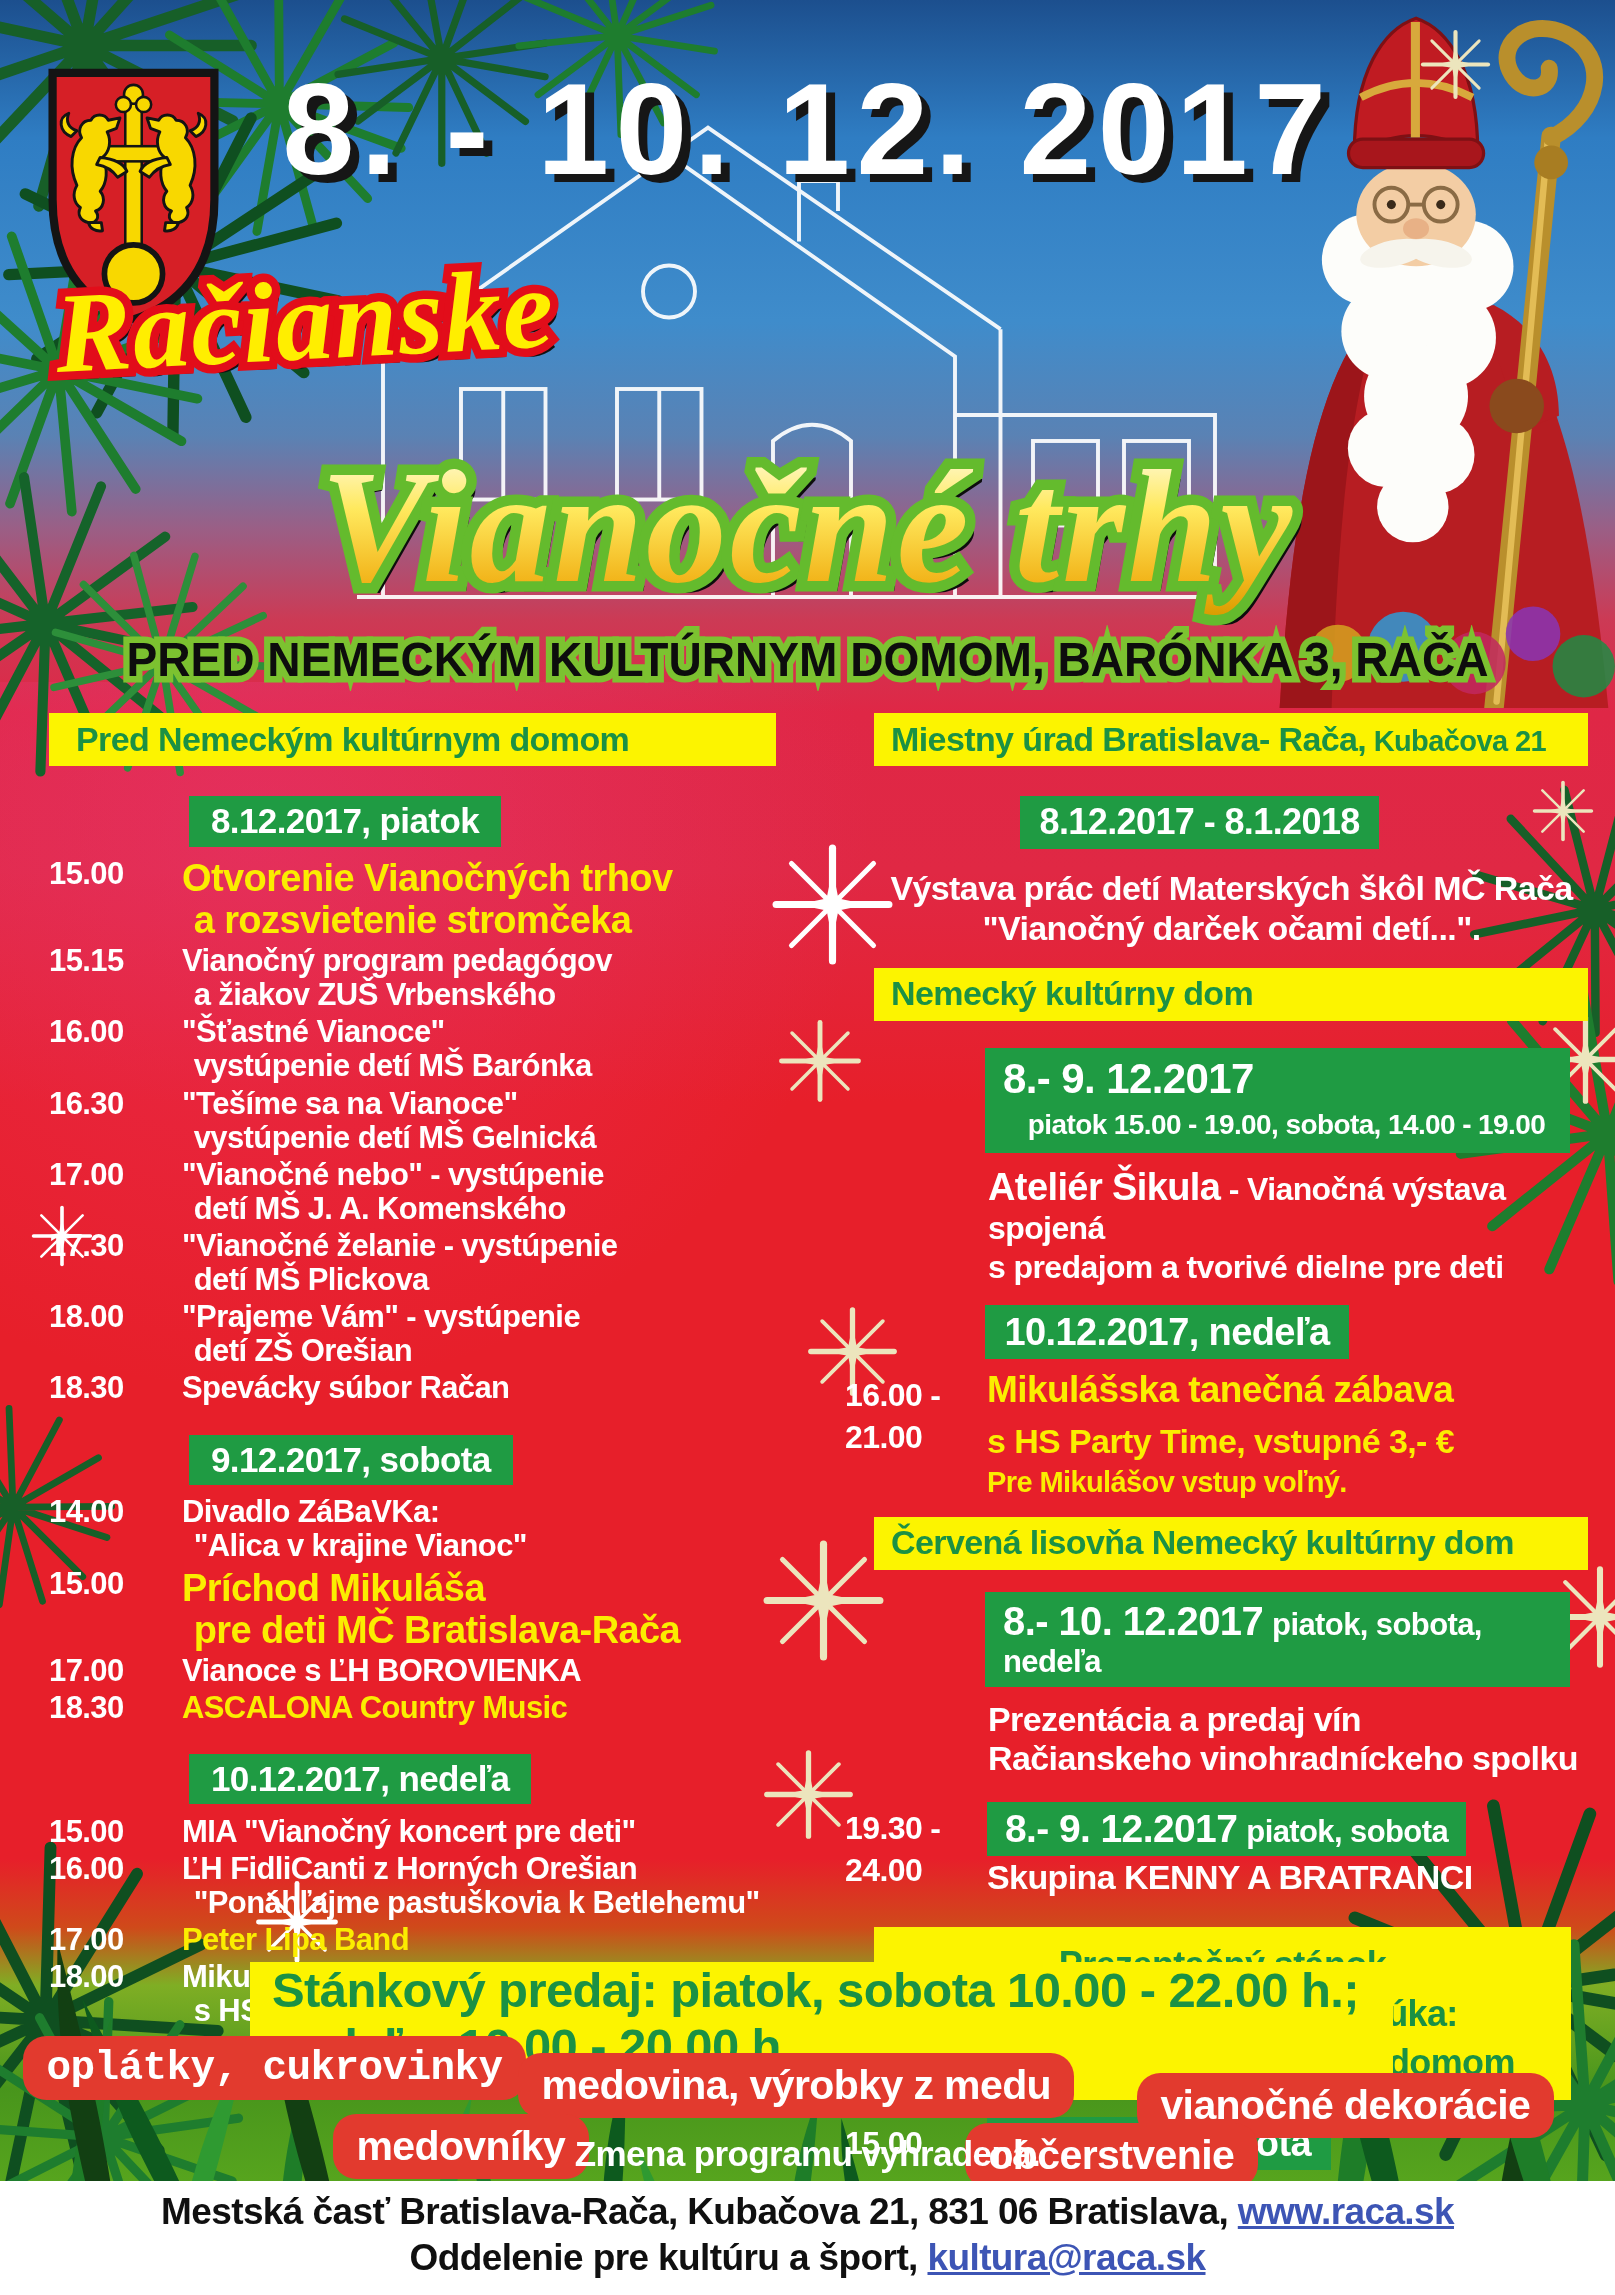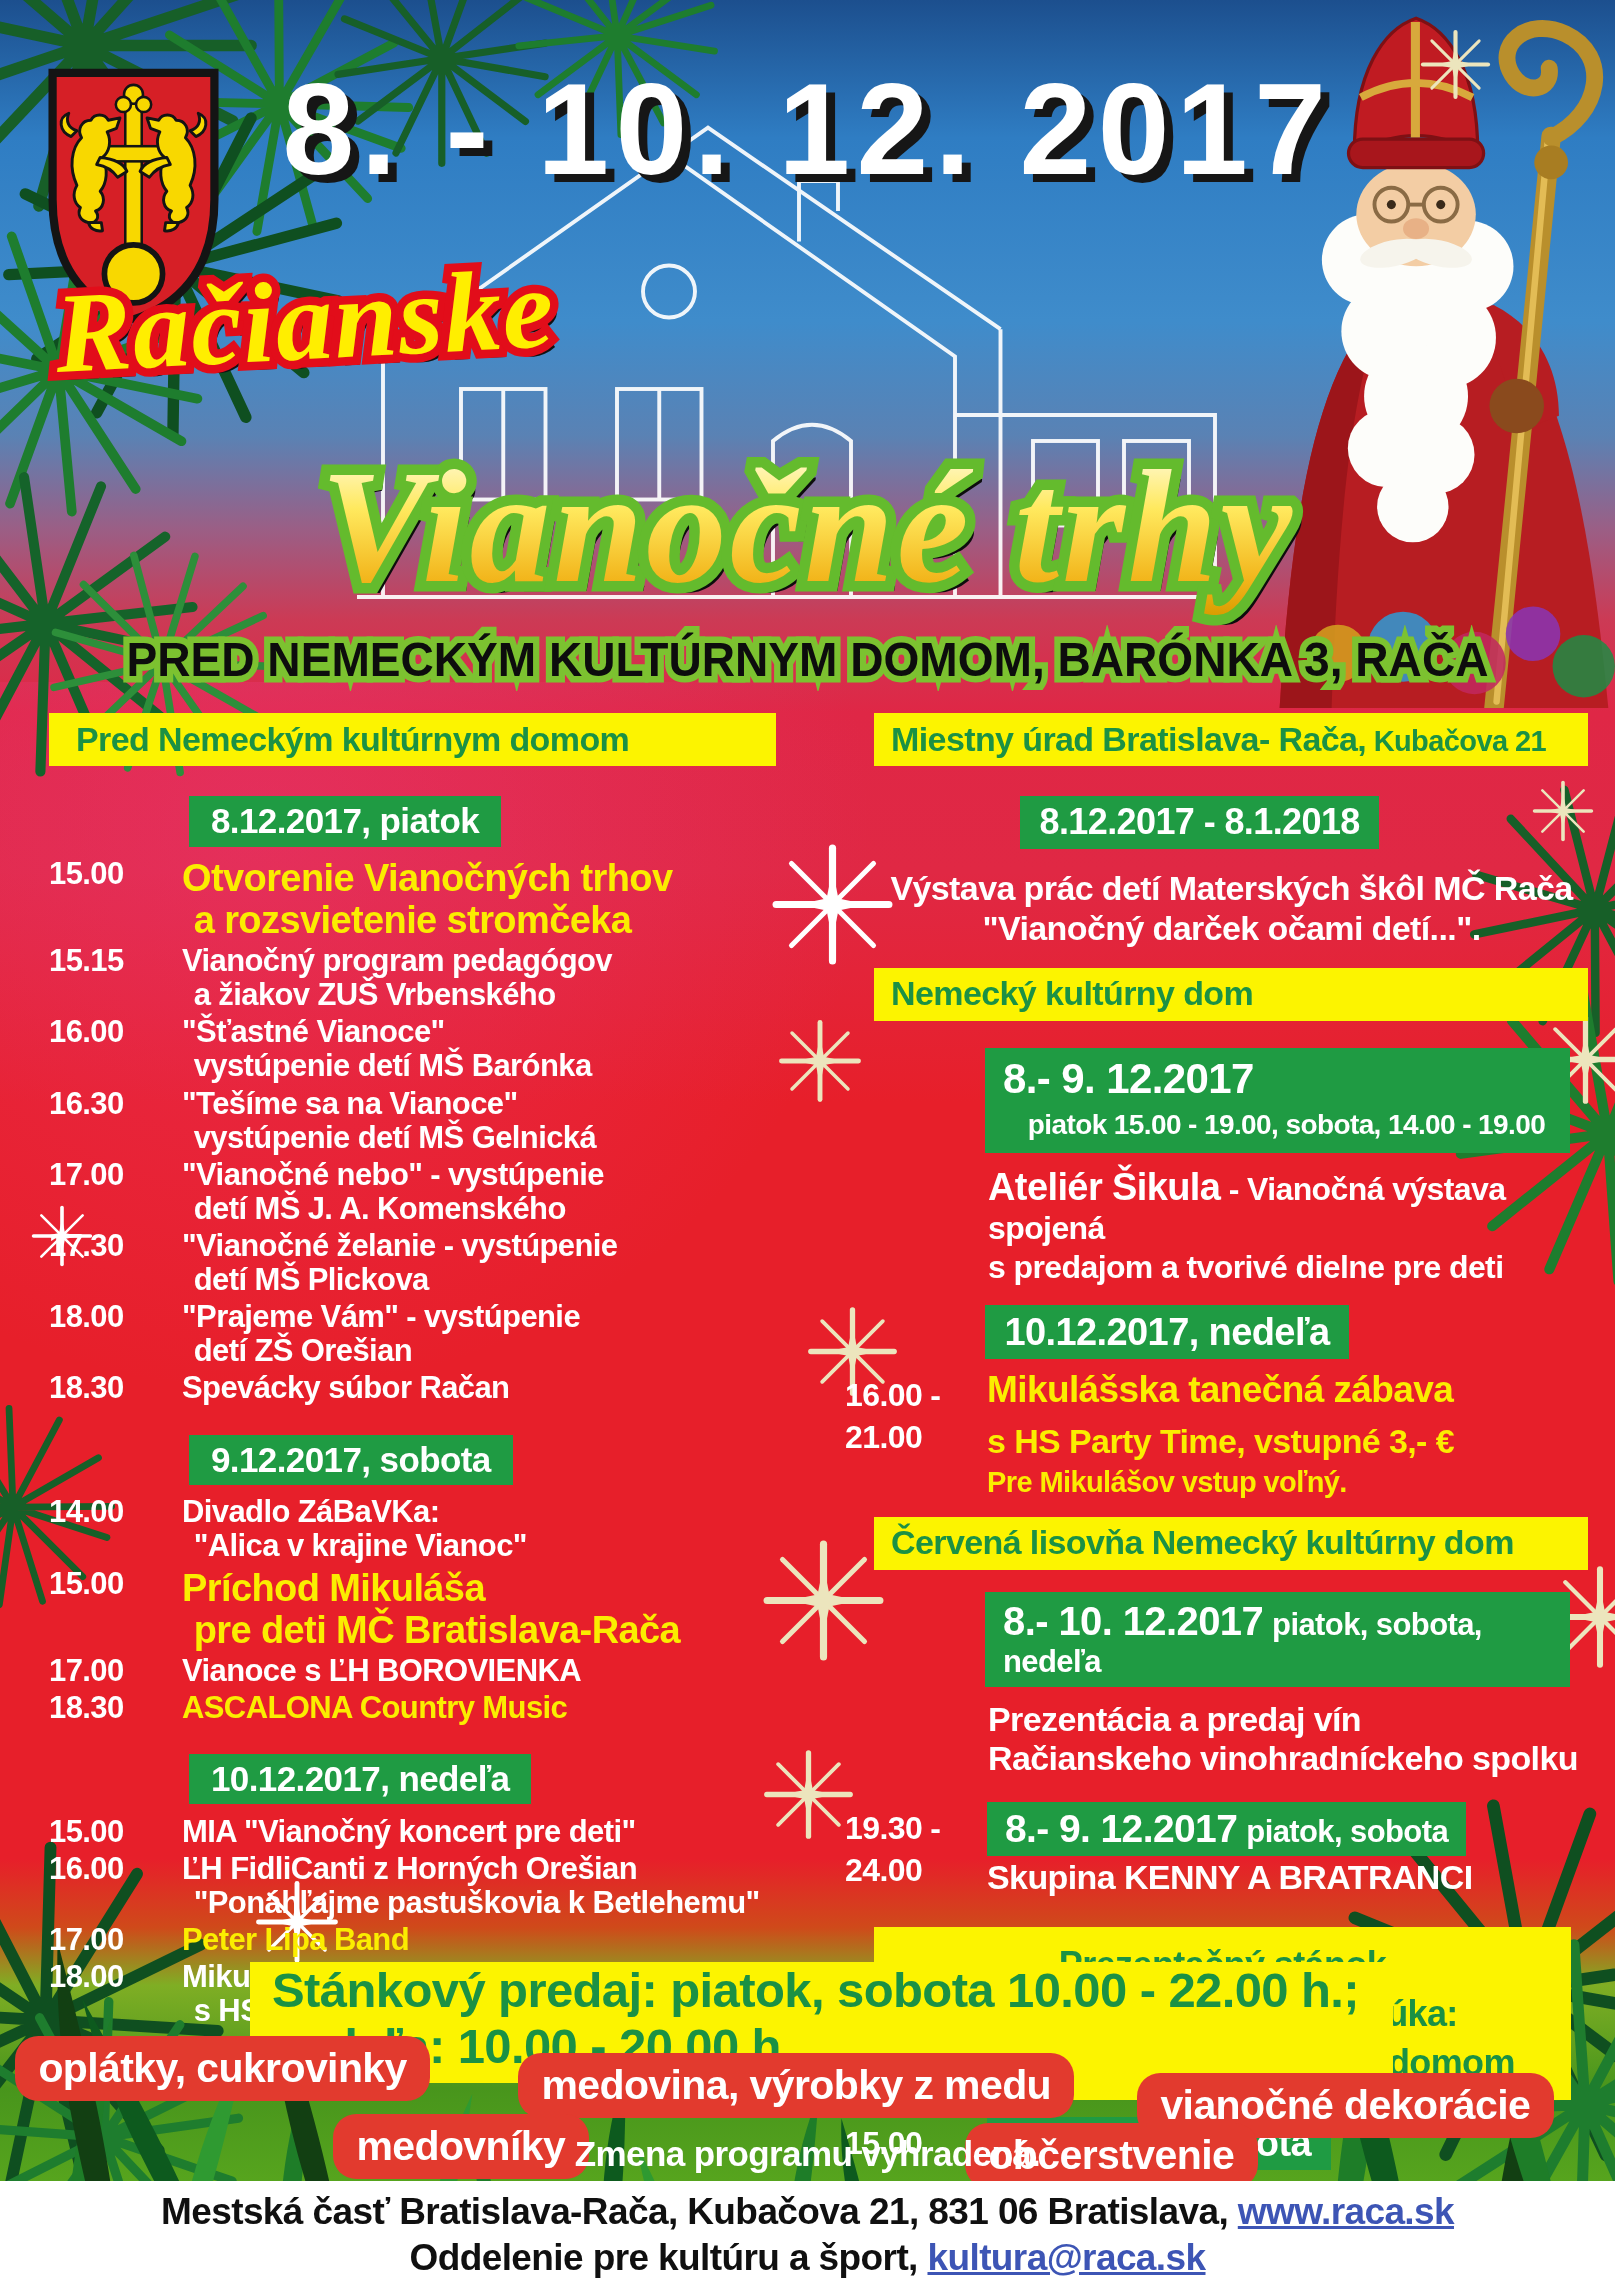--- a/index.html
+++ b/index.html
@@ -109,21 +109,21 @@
   .bigdish{margin:13px 0 0 97px;font-size:49px;line-height:53px;color:#fbed00;}
   
   .sale{
     position:absolute;left:250px;top:1962px;width:1121px;z-index:6;
     background:#fcf400;color:#1b9144;font-size:49px;padding:0 0 9px 22px;
   }
   .tag{
     position:absolute;z-index:6;background:#e23a2e;color:#ffffff;
     font-size:41px;padding:9px 23.4px;border-radius:23.4px;white-space:nowrap;
   }
-  #tag-0{left:15px;top:2036px;}
+  #tag-0{left:23px;top:2036px;font-family:Liberation Mono, monospace;}
   #tag-1{left:518px;top:2053px;}
   #tag-2{left:1137px;top:2073px;}
   #tag-3{left:333px;top:2114px;}
   #tag-4{left:965px;top:2123px;}
   .note{position:absolute;left:0;top:2134px;width:1615px;text-align:center;z-index:6;color:#ffffff;font-size:35px;}
   
   .footer{
     position:absolute;left:0;top:2181px;width:1615px;height:114px;z-index:7;
     background:#ffffff;text-align:center;color:#101010;
   }

